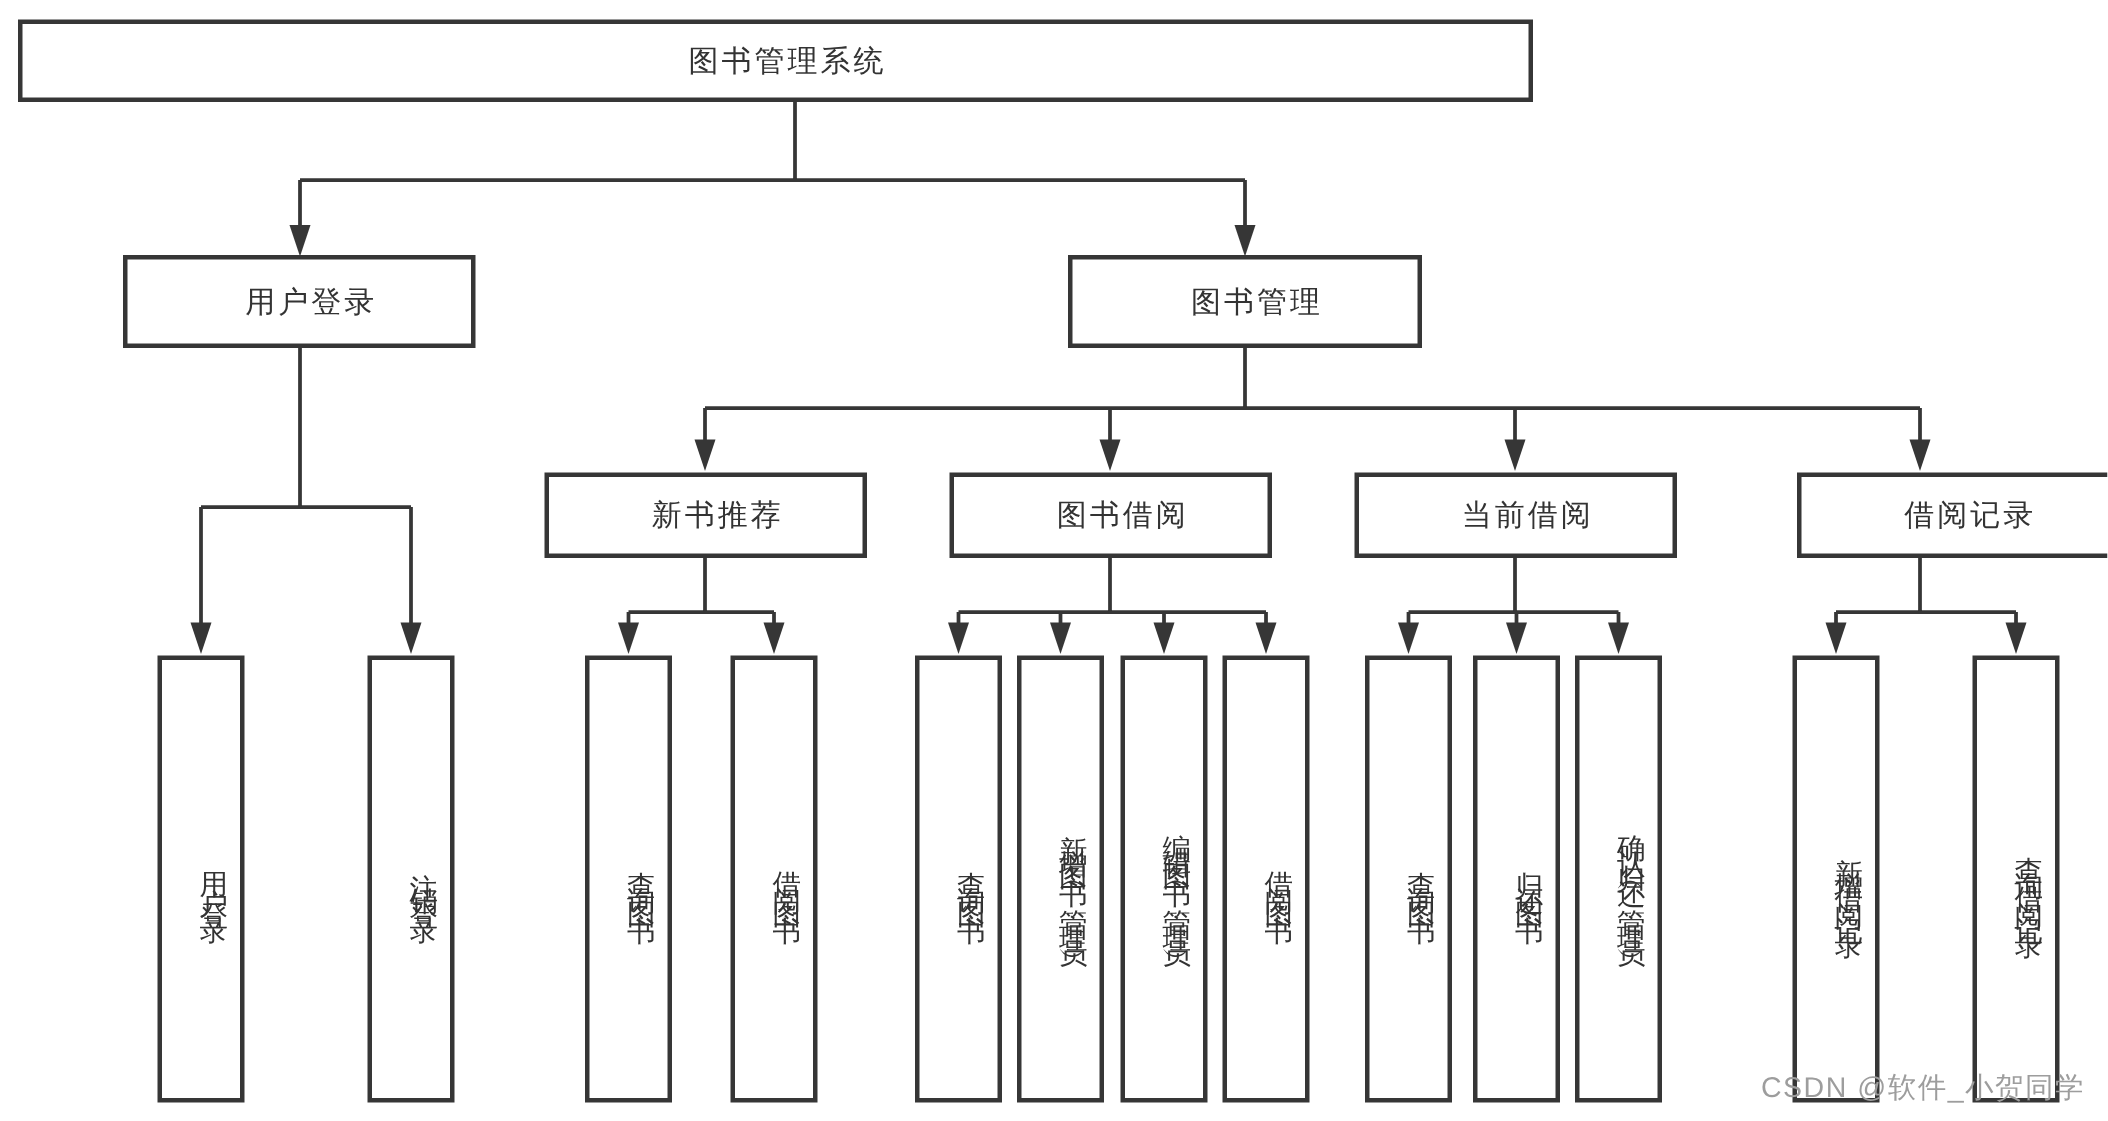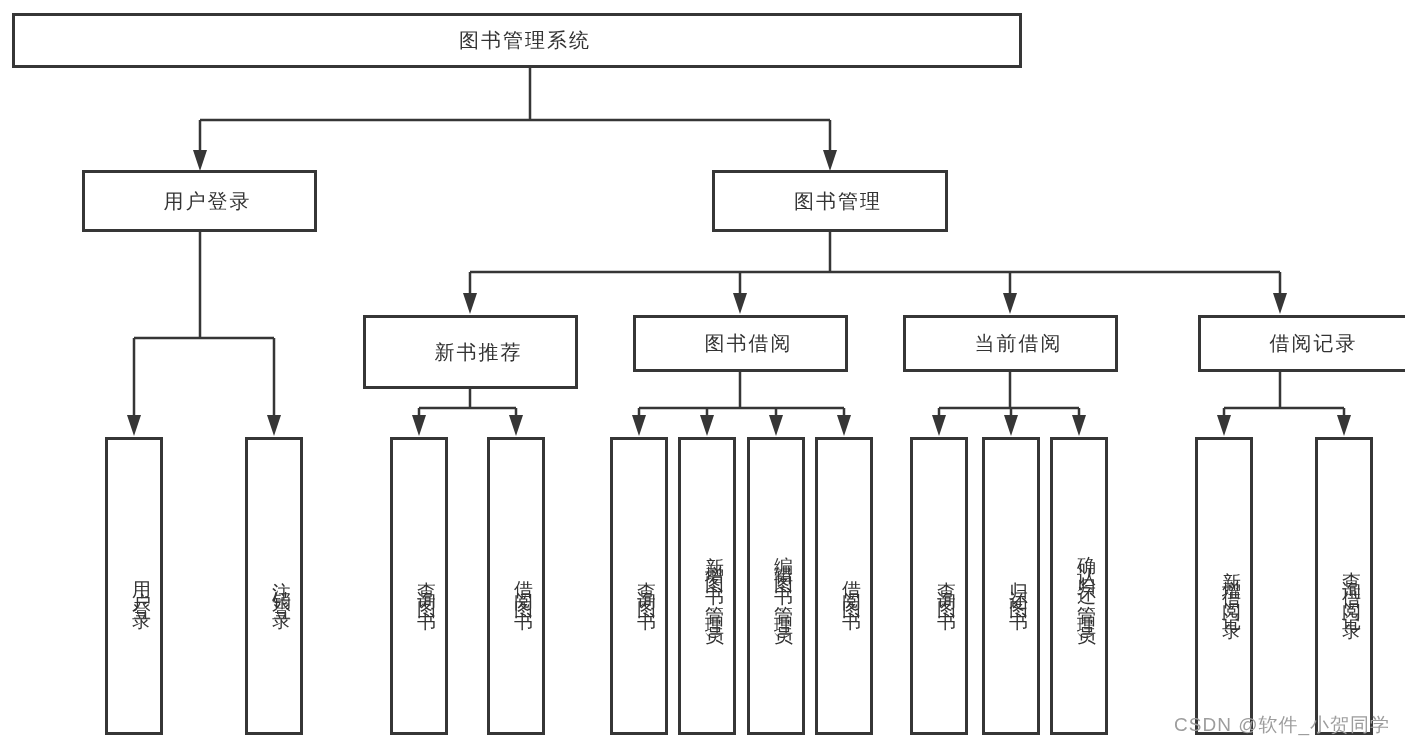--- a/index.html
+++ b/index.html
@@ -88,21 +88,21 @@
       <path class="ah" d="M1217 415 L1231 415 L1224 436 Z"></path>
       <path class="ah" d="M1337 415 L1351 415 L1344 436 Z"></path>
     </g>
   </svg>
 
   <div class="box hbox" style="left:12px;top:13px;width:1010px;height:55px;">图书管理系统</div>
 
   <div class="box hbox" style="left:82px;top:170px;width:235px;height:62px;">用户登录</div>
   <div class="box hbox" style="left:712px;top:170px;width:236px;height:62px;text-align:right;">图书管理</div>
 
-  <div class="box hbox" style="left:363px;top:315px;width:215px;height:74px;">新书推荐</div>
+  <div class="box hbox" style="left:363px;top:315px;width:215px;height:57px;">新书推荐</div>
   <div class="box hbox" style="left:633px;top:315px;width:215px;height:57px;">图书借阅</div>
   <div class="box hbox" style="left:903px;top:315px;width:215px;height:57px;font-family:Liberation Mono, monospace;">当前借阅</div>
   <div class="box hbox" style="left:1198px;top:315px;width:215px;height:57px;">借阅记录</div>
 
   <div class="box vbox" style="left:105px;top:437px;width:58px;height:298px;">用户登录</div>
   <div class="box vbox" style="left:245px;top:437px;width:58px;height:298px;">注销登录</div>
 
   <div class="box vbox" style="left:390px;top:437px;width:58px;height:298px;">查询图书</div>
   <div class="box vbox" style="left:487px;top:437px;width:58px;height:298px;">借阅图书</div>
 

